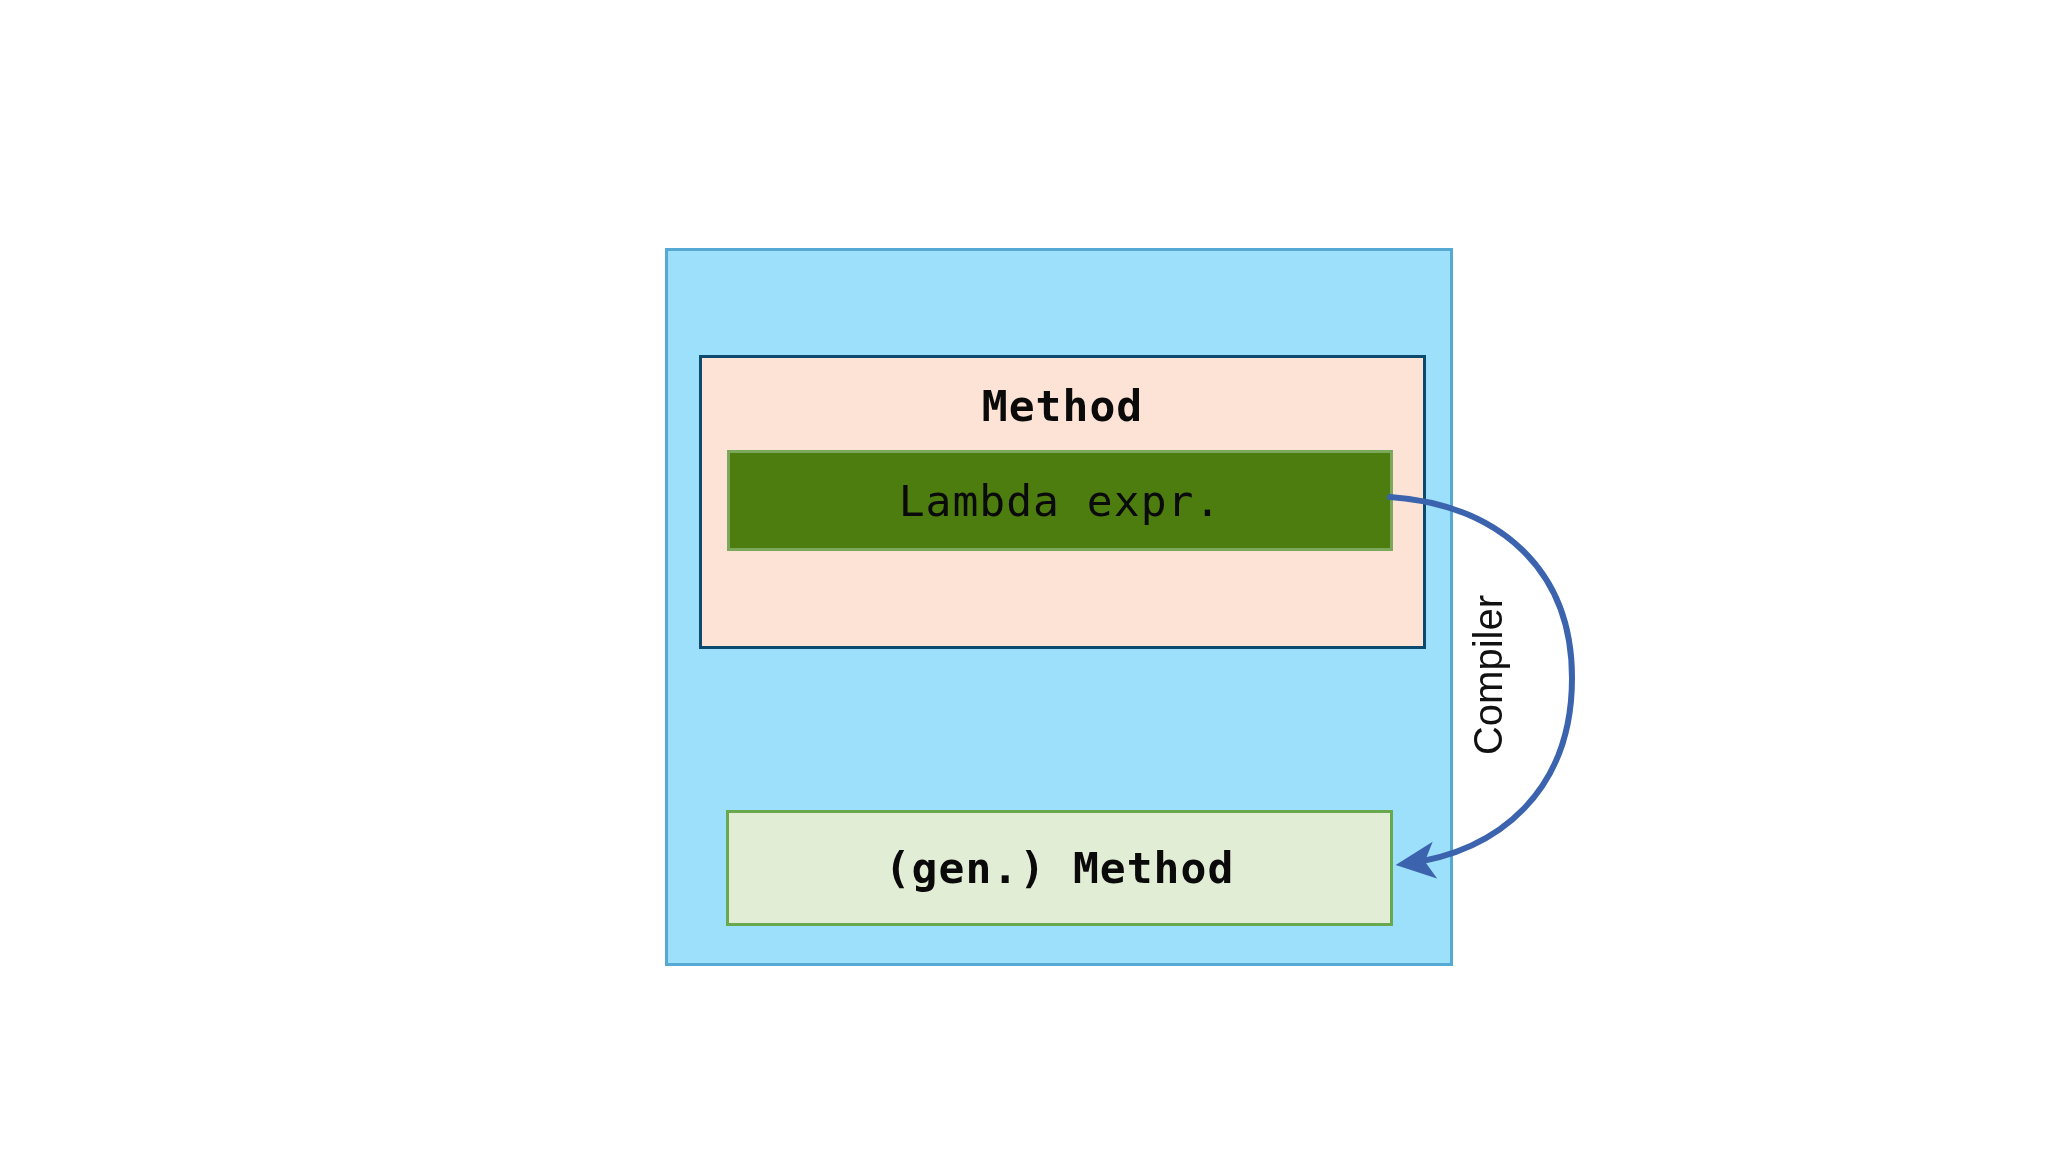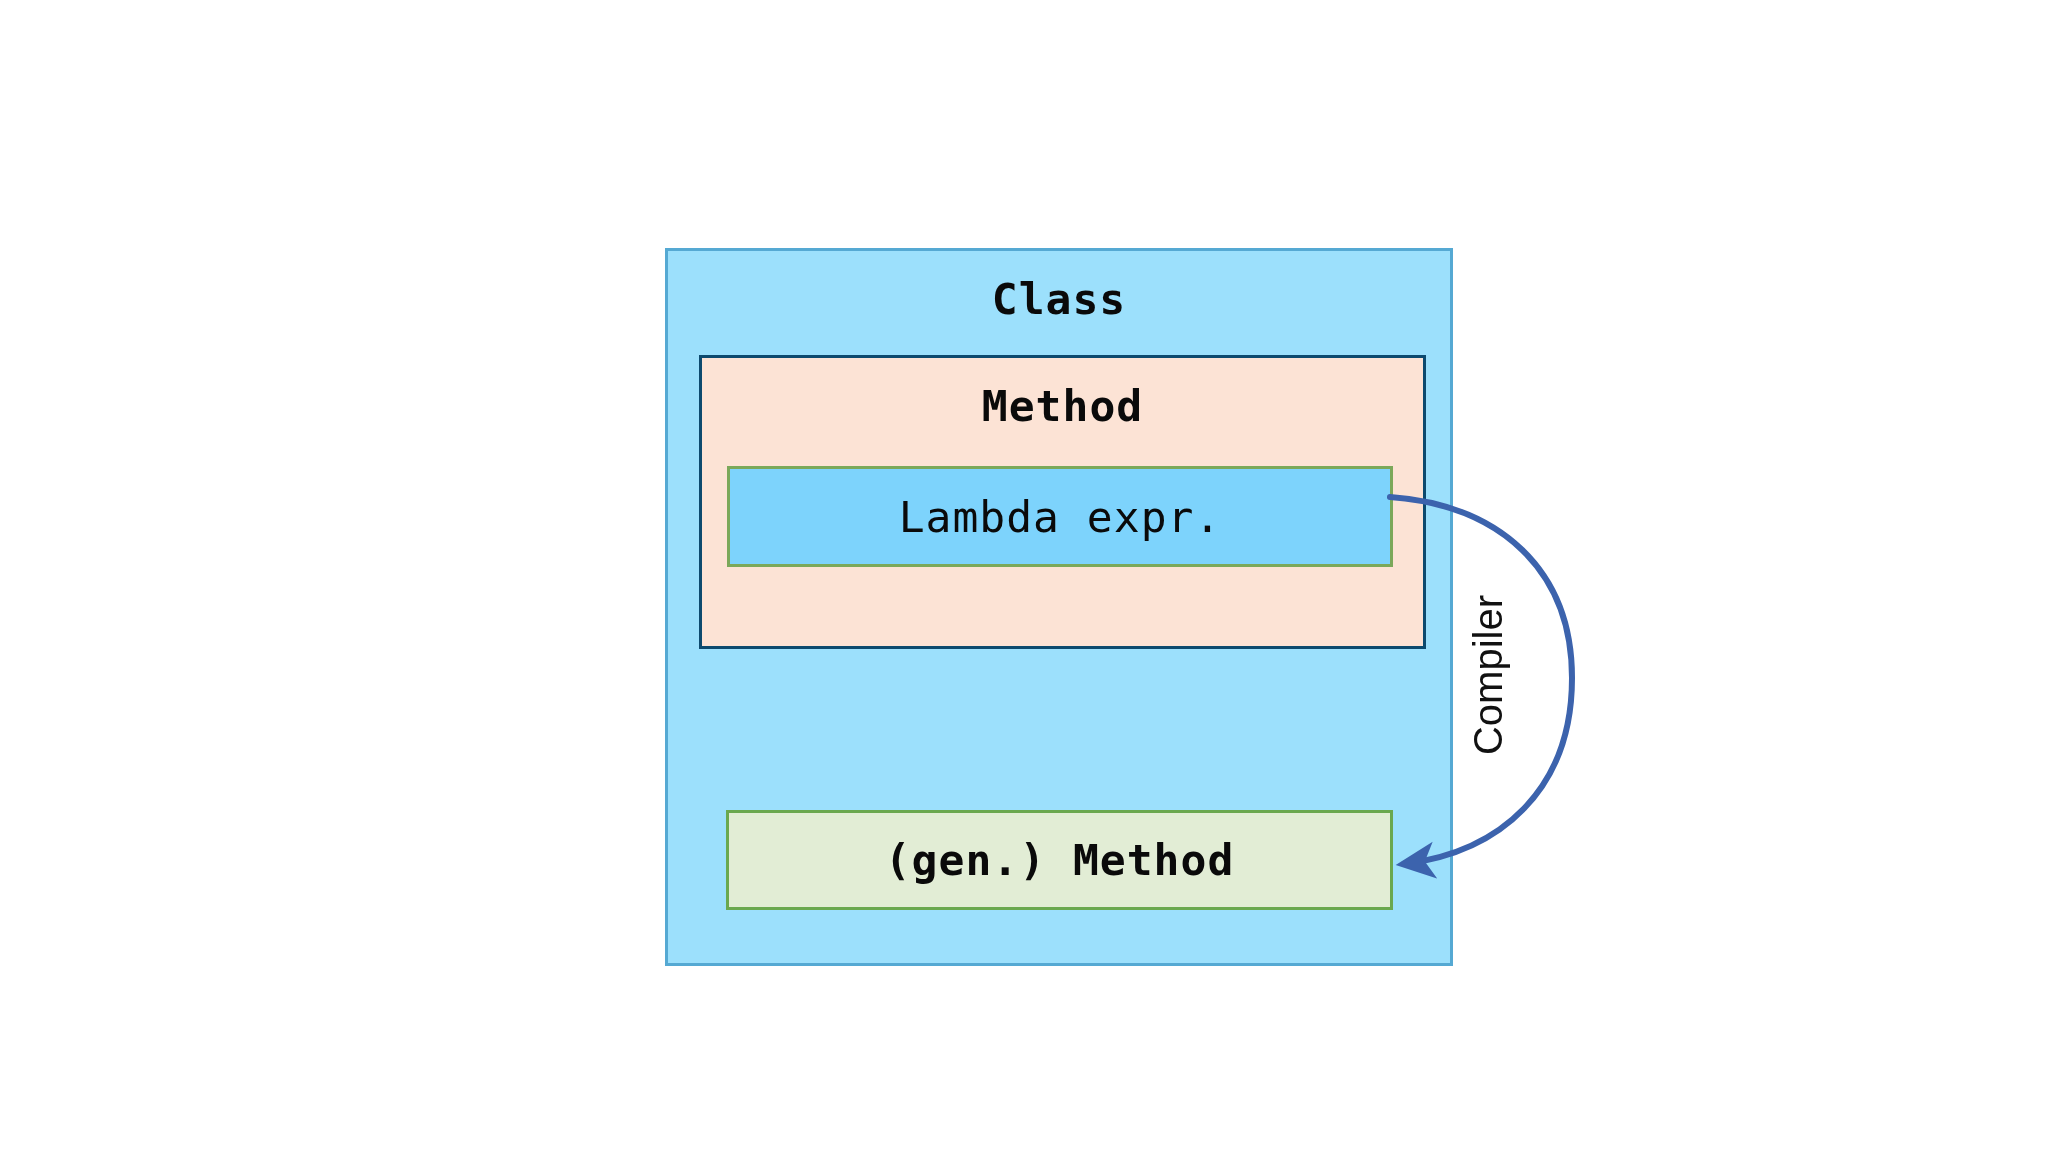--- a/index.html
+++ b/index.html
@@ -73,24 +73,24 @@
     line-height: 52px;
     color: #0a0a0a;
     letter-spacing: 1px;
     white-space: nowrap;
   }
 
   
   .lambda-box {
     position: absolute;
     left: 727px;
-    top: 466px;
+    top: 450px;
     width: 666px;
     height: 101px;
-    background: #7dd3fc;
+    background: #4d7c0f;
     border: 3px solid #7ba85a;
     box-sizing: border-box;
     display: flex;
     align-items: center;
     justify-content: center;
   }
   .lambda-label {
     font-family: "DejaVu Sans Mono", monospace;
     font-weight: normal;
     font-size: 43px;
@@ -99,21 +99,21 @@
     letter-spacing: 1px;
     white-space: nowrap;
   }
 
   
   .genmethod-box {
     position: absolute;
     left: 726px;
     top: 810px;
     width: 667px;
-    height: 100px;
+    height: 116px;
     background: #e2edd5;
     border: 3px solid #6aa84f;
     box-sizing: border-box;
     display: flex;
     align-items: center;
     justify-content: center;
   }
   .genmethod-label {
     font-family: "DejaVu Sans Mono", monospace;
     font-weight: bold;
@@ -148,21 +148,20 @@
     color: #111111;
     white-space: nowrap;
   }
 </style>
 </head>
 <body>
 
 <div id="canvas">
 
   <div class="class-box">
-    <div class="class-title">Class</div>
 
     <div class="method-box" style="left:31px; top:104px;">
       <div class="method-title">Method</div>
     </div>
 
   </div>
 
   <div class="lambda-box">
     <span class="lambda-label">Lambda expr.</span>
   </div>

